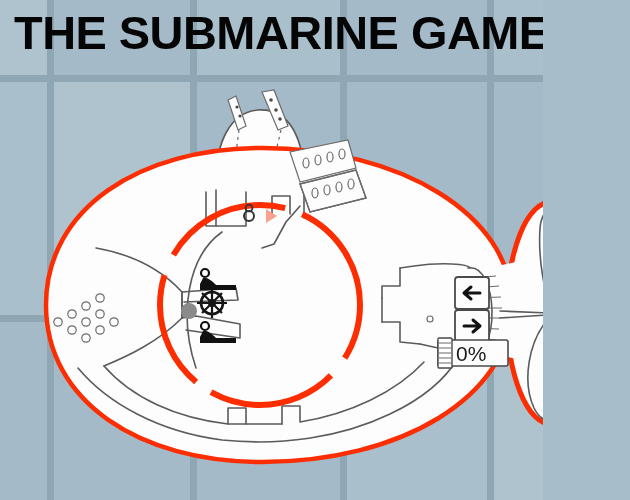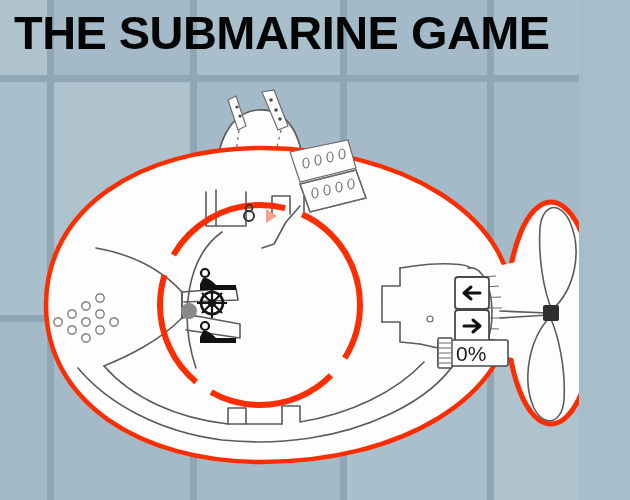--- a/index.html
+++ b/index.html
@@ -1,21 +1,21 @@
 <!DOCTYPE html>
 <html><head>
 <meta charset="utf-8">
 <style>
   html,body{margin:0;padding:0;}
   body{
     width:630px;height:500px;overflow:hidden;
     font-family:"Liberation Sans", sans-serif;
     background:#a7bdc9;
   }
-  #stage{position:relative;width:543px;height:500px;overflow:hidden;background:#1d4ed8;padding-left:36px;}
+  #stage{position:relative;width:543px;height:500px;overflow:hidden;background:#1d4ed8;}
 
   
   .bg-base{position:absolute;inset:0;background:#a4bac8;}
   .grid-v,.grid-h{position:absolute;background:#8fa7b5;}
   .grid-v{top:0;bottom:0;width:7px;}
   .grid-h{left:0;right:0;height:7px;}
   .tile-light{position:absolute;background:#aec2cd;}
 
   
   #title{

